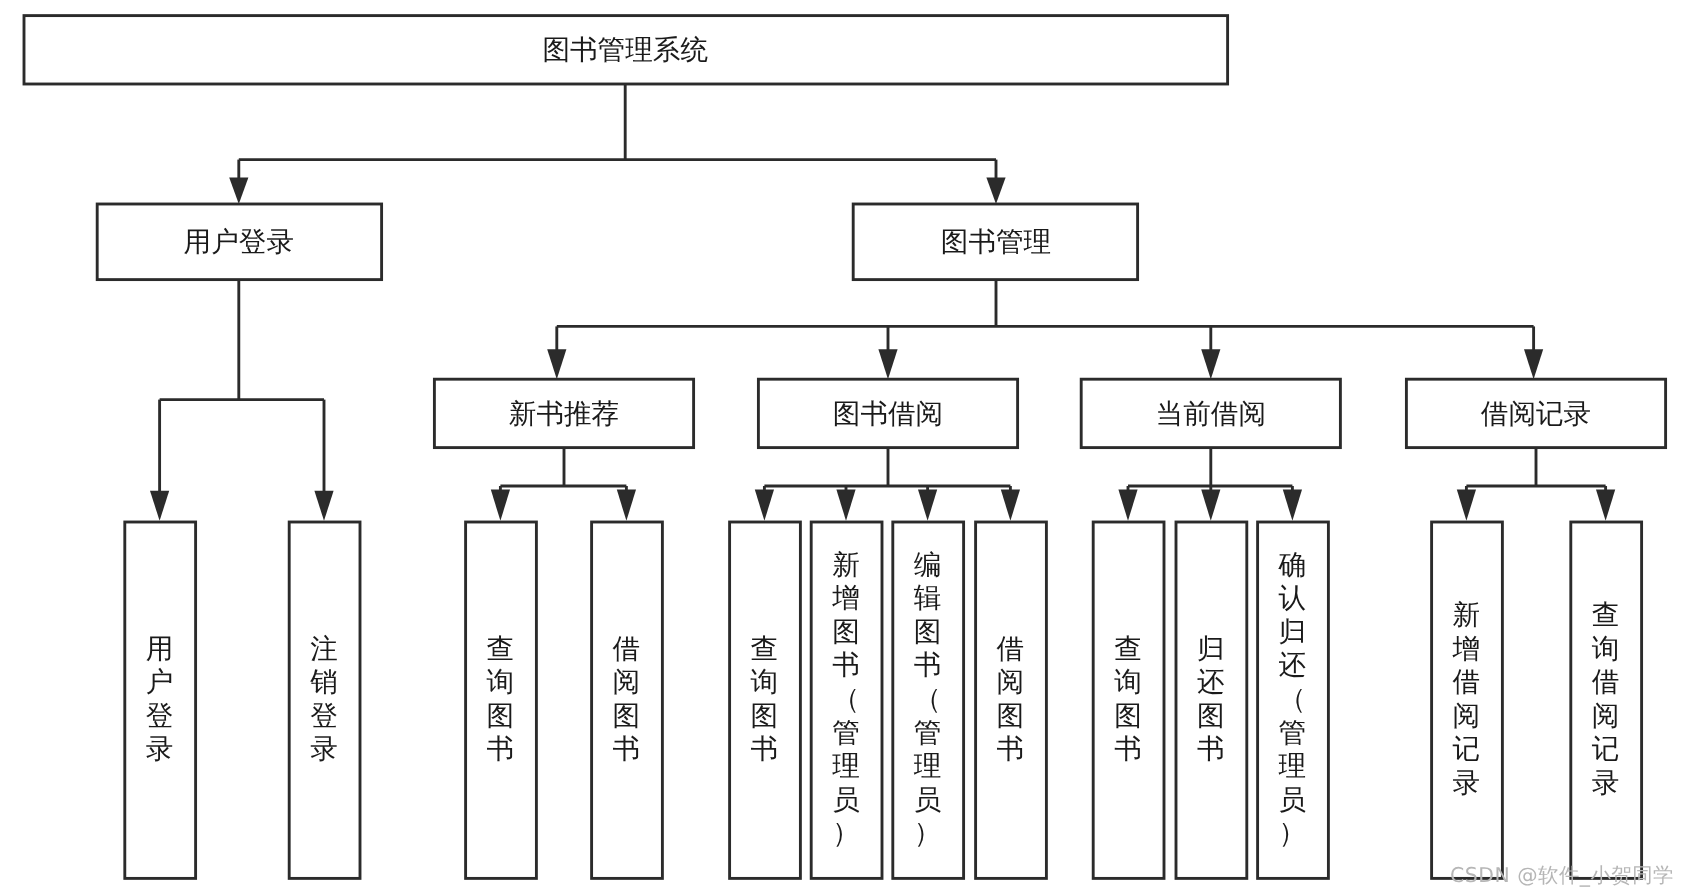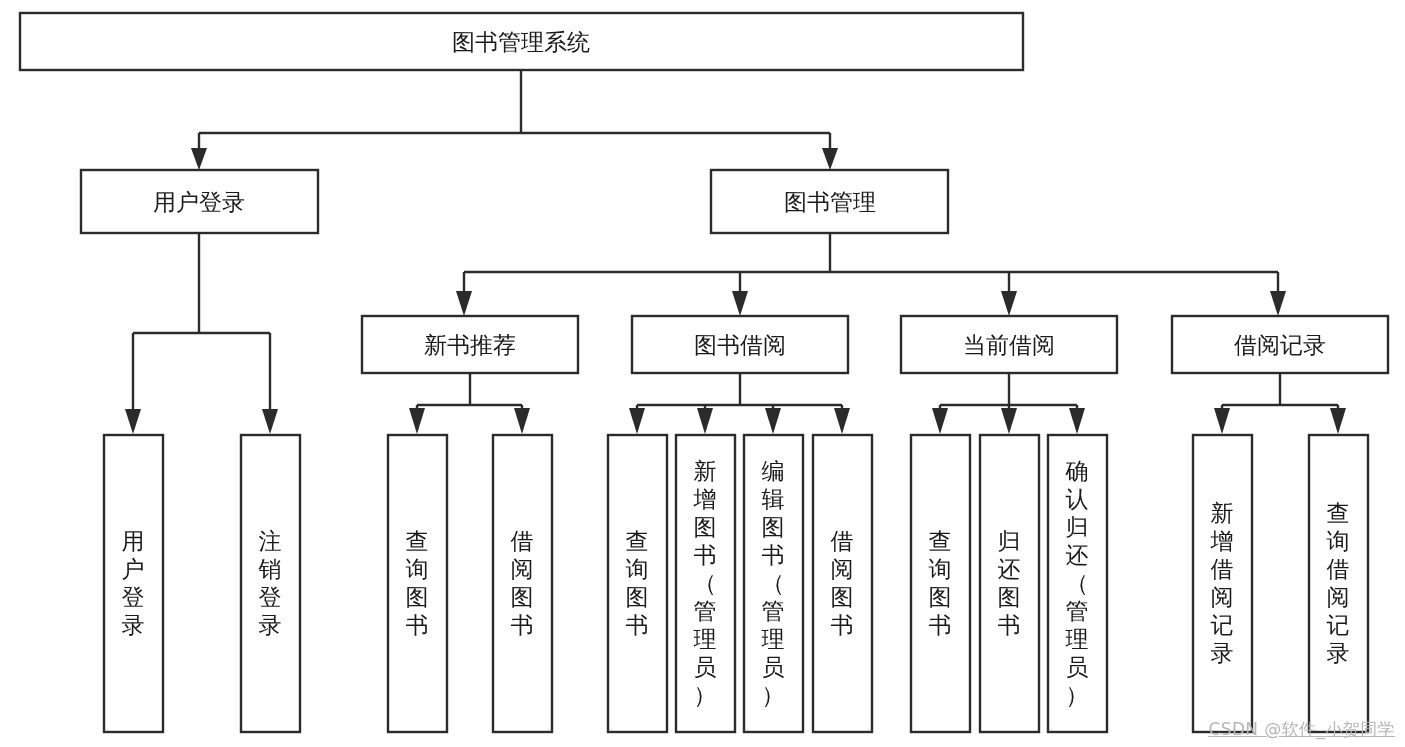--- a/index.html
+++ b/index.html
@@ -57,21 +57,20 @@
   }
   .watermark {
     position: absolute;
     right: 10px;
     bottom: 6px;
     font-family: "DejaVu Sans", "Liberation Sans", sans-serif;
     font-size: 17px;
     color: #b6b6b6;
     white-space: nowrap;
     letter-spacing: 0.4px;
-    text-decoration: underline;
   }
 </style>
 </head>
 <body>
 
 <div id="diagram-root">
 
   <svg id="flow" viewBox="0 0 1405 747">
 
     <g>

